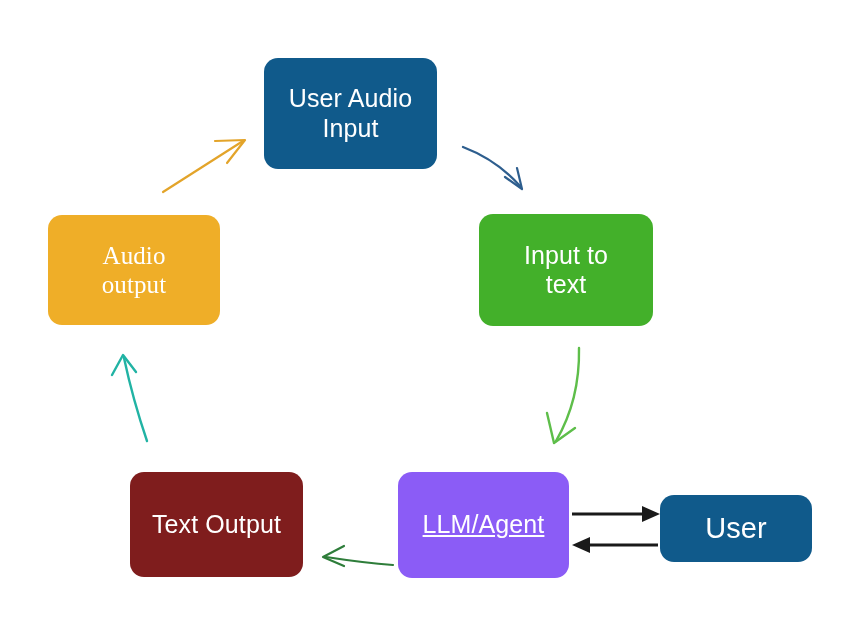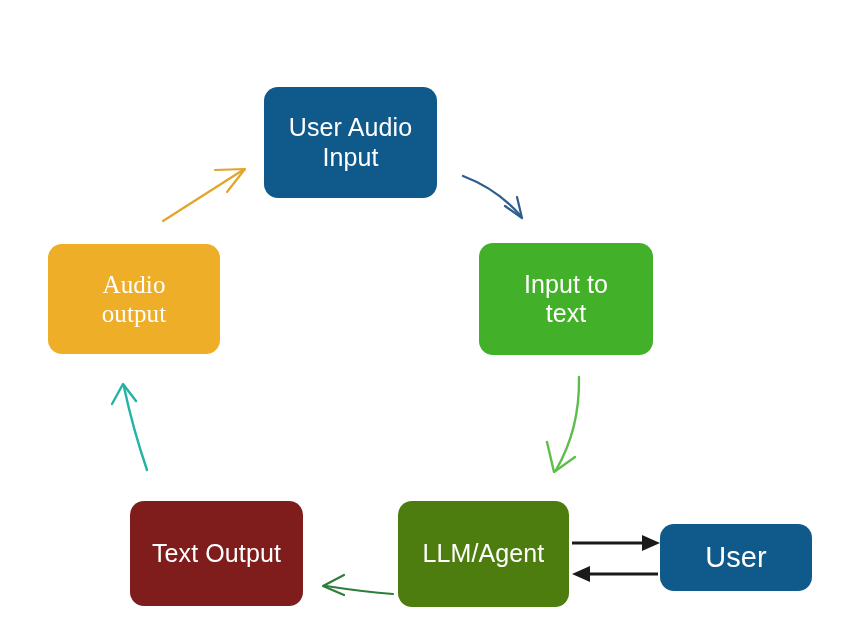--- a/index.html
+++ b/index.html
@@ -11,21 +11,20 @@
     height: 628px;
     background: #ffffff;
     font-family: "Liberation Sans", sans-serif;
     overflow: hidden;
   }
   #canvas {
     position: relative;
     width: 856px;
     height: 516px;
     background: #ffffff;
-    margin-top: 29px;
   }
   .node {
     position: absolute;
     display: flex;
     align-items: center;
     justify-content: center;
     text-align: center;
     color: #ffffff;
     border-radius: 14px;
     box-sizing: border-box;
@@ -114,21 +113,21 @@
   <div class="node" id="node-user-audio-input" style="background:#105A8B;">
     <span>User Audio
 Input</span>
   </div>
 
   <div class="node" id="node-speech-to-text" style="background:#43B02A;">
     <span>Input to
 text</span>
   </div>
 
-  <div class="node" id="node-llm-agent" style="background:#4d7c0f;">
+  <div class="node" id="node-llm-agent" style="background:#8b5cf6;text-decoration:underline;">
     <span>LLM/Agent</span>
   </div>
 
   <div class="node" id="node-tools" style="background:#105A8B;">
     <span>User</span>
   </div>
 
   <div class="node" id="node-text-output" style="background:#7f1d1d;">
     <span>Text Output</span>
   </div>

